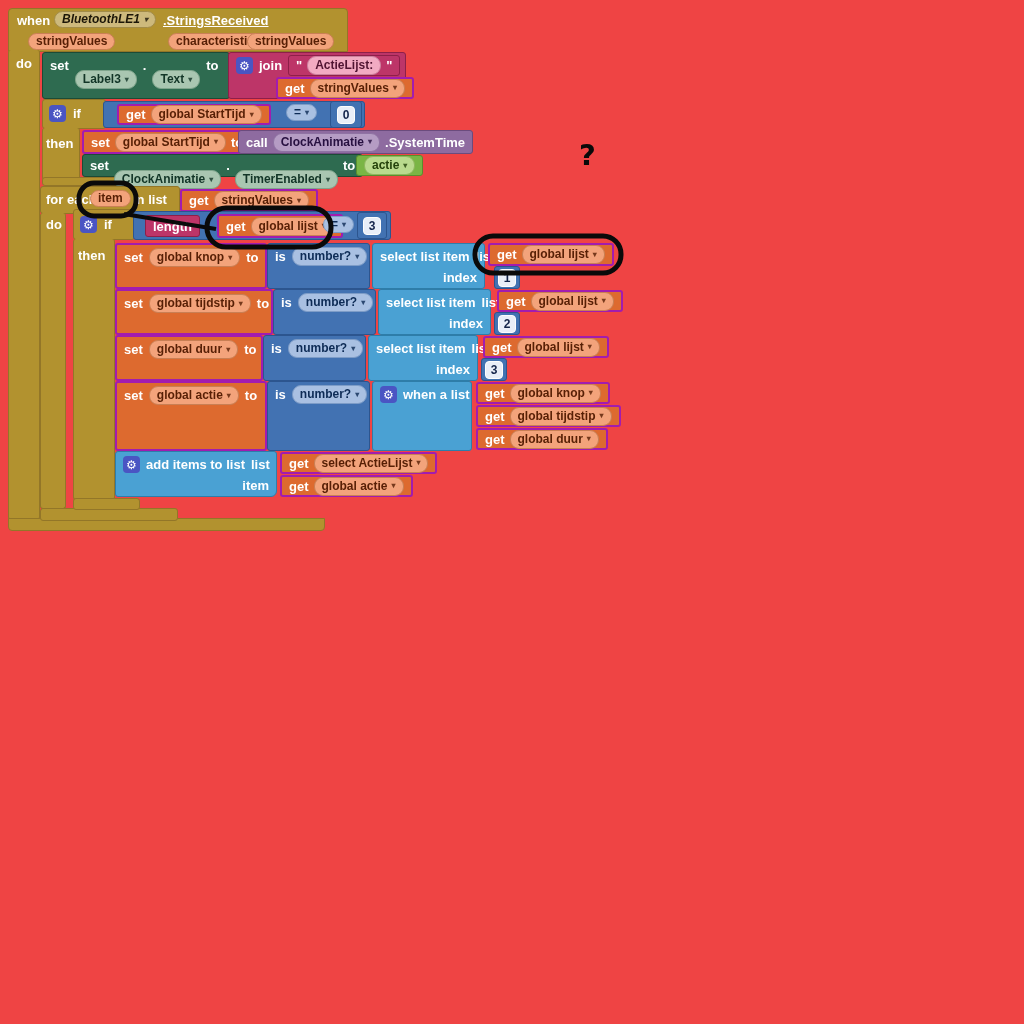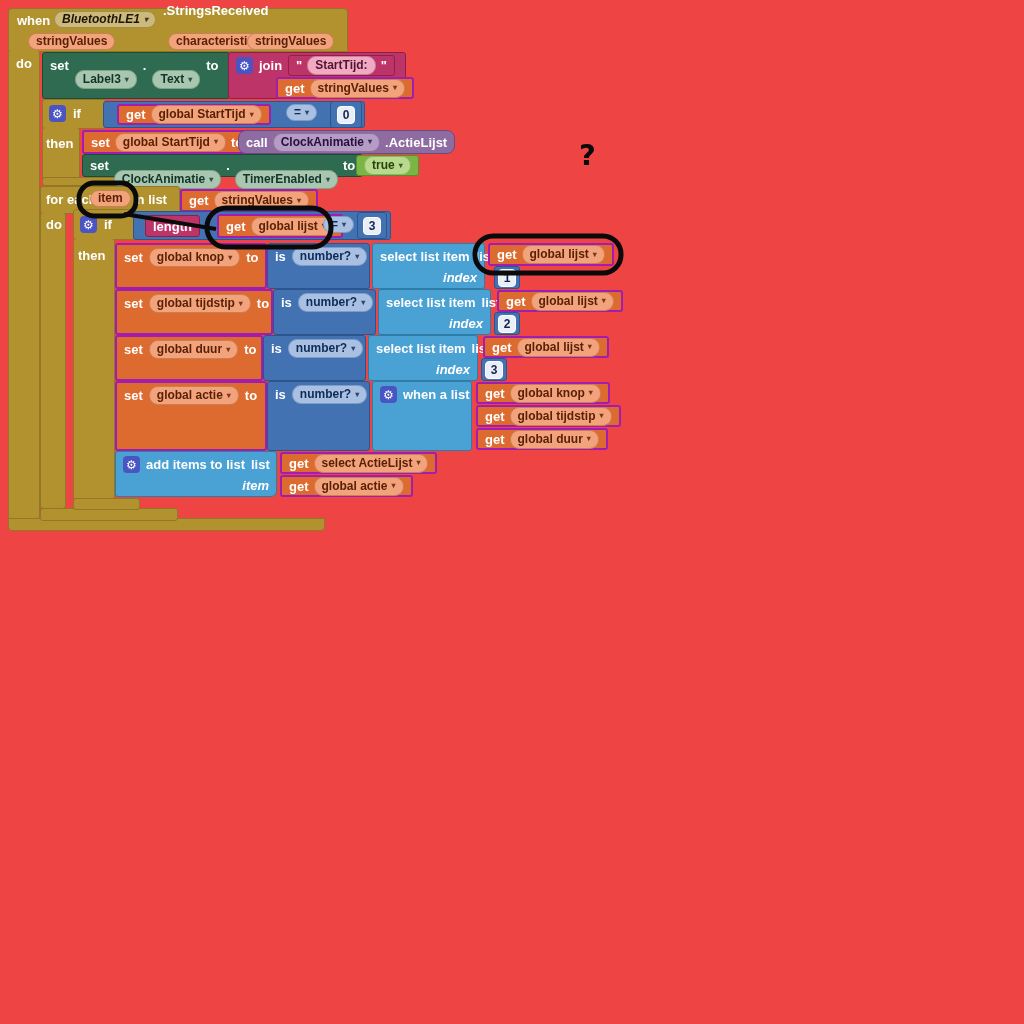--- a/index.html
+++ b/index.html
@@ -35,40 +35,40 @@
   
   .gear{width:17px;height:17px;min-width:17px;background:#4a55c3;border-radius:4px;color:#fff;
         font-size:12px;font-weight:normal;display:inline-flex;align-items:center;justify-content:center;}
   .numblk{position:absolute;box-sizing:border-box;display:flex;align-items:center;justify-content:center;
           background:#4272b2;border:1px solid #2c558f;border-radius:3px;}
   .numfield{background:#e9eef8;border:1px solid #fdfdfd;border-radius:4px;color:#14244a;
             font-size:12px;font-weight:bold;padding:0 5px;height:16px;line-height:16px;}
   .rowset{display:flex;flex-direction:column;width:100%;}
   .r{display:flex;align-items:center;gap:6px;height:21px;}
   .r-between{justify-content:space-between;text-align:right;}
-  .r-end{justify-content:flex-end;font-style:italic;}
+  .r-end{justify-content:flex-end;}
   #annot{pointer-events:none;z-index:60;}
   #qmark{position:absolute;left:579px;top:138px;font-size:29px;font-weight:bold;color:#0a0a0a;
          font-family:"DejaVu Sans",sans-serif;}
 </style>
 </head>
 <body>
 
 <div id="canvas">
 
   <div class="abs gold" style="left:8px;top:8px;width:340px;height:44px;border-radius:4px 4px 0 0;"></div>
   <div class="abs gold" style="left:8px;top:50px;width:32px;height:470px;border-top:none;"></div>
   <div class="abs gold" style="left:8px;top:518px;width:317px;height:13px;border-radius:0 0 4px 4px;"></div>
 
   <span class="goldlbl" style="left:17px;top:13px;">when</span>
   <span class="abs pill pill-gold" style="left:54px;top:11px;font-style:italic;">
     <span>BluetoothLE1</span>
     <span class="caret">▾</span>
   </span>
-  <span class="goldlbl" style="left:163px;top:3px;">.StringsReceived</span>
+  <span class="goldlbl" style="left:163px;top:13px;text-decoration:underline;">.StringsReceived</span>
 
   <span class="abs pill pill-salmon" style="left:28px;top:33px;">
     <span>stringValues</span>
   </span>
   <span class="abs pill pill-salmon" style="left:120px;top:33px;margin-left:48px;">
     <span>characteristicUuid</span>
   </span>
   <span class="abs pill pill-salmon" style="left:247px;top:33px;">
     <span>stringValues</span>
   </span>
@@ -92,21 +92,21 @@
 
   <div class="blk b-crimson multirow" style="left:228px;top:52px;width:178px;height:47px;">
     <span class="r">
       <span class="gear">⚙</span>
       <span class="lbl">join</span>
     </span>
   </div>
   <div class="blk b-crimson" style="left:288px;top:55px;height:21px;">
     <span class="lbl">"</span>
     <span class="pill pill-pink">
-      <span>StartTijd:</span>
+      <span>ActieLijst:</span>
     </span>
     <span class="lbl">"</span>
   </div>
   <div class="blk b-orange" style="left:276px;top:77px;height:22px;">
     <span class="lbl">get</span>
     <span class="pill pill-salmon">
       <span>stringValues</span>
       <span class="caret">▾</span>
     </span>
   </div>
@@ -136,44 +136,44 @@
   <span class="goldlbl" style="left:46px;top:136px;">then</span>
 
   <div class="blk b-orange" style="left:82px;top:130px;height:24px;">
     <span class="lbl">set</span>
     <span class="pill pill-salmon">
       <span>global StartTijd</span>
       <span class="caret">▾</span>
     </span>
     <span class="lbl">to</span>
   </div>
-  <div class="blk b-purple" style="left:238px;top:130px;height:24px;border-radius:8px;">
+  <div class="blk b-purple" style="left:238px;top:130px;height:24px;">
     <span class="lbl">call</span>
     <span class="pill pill-purple">
       <span>ClockAnimatie</span>
       <span class="caret">▾</span>
     </span>
-    <span class="lbl">.ActieLijst</span>
+    <span class="lbl">.SystemTime</span>
   </div>
   <div class="blk b-green" style="left:82px;top:154px;height:23px;">
     <span class="lbl">set</span>
     <span class="pill pill-green">
       <span>ClockAnimatie</span>
       <span class="caret">▾</span>
     </span>
     <span class="lbl">.</span>
     <span class="pill pill-green">
       <span>TimerEnabled</span>
       <span class="caret">▾</span>
     </span>
     <span class="lbl">to</span>
   </div>
   <div class="blk b-tgreen" style="left:356px;top:155px;height:21px;">
     <span class="pill pill-tgreen">
-      <span>true</span>
+      <span>actie</span>
       <span class="caret">▾</span>
     </span>
   </div>
 
   <div class="abs gold" style="left:40px;top:186px;width:140px;height:28px;"></div>
   <div class="abs gold" style="left:40px;top:213px;width:26px;height:296px;border-top:none;"></div>
   <div class="abs gold" style="left:40px;top:508px;width:138px;height:13px;"></div>
   <span class="goldlbl" style="left:46px;top:192px;">for each</span>
   <span class="abs pill pill-salmon" style="left:90px;top:190px;">
     <span>item</span>

